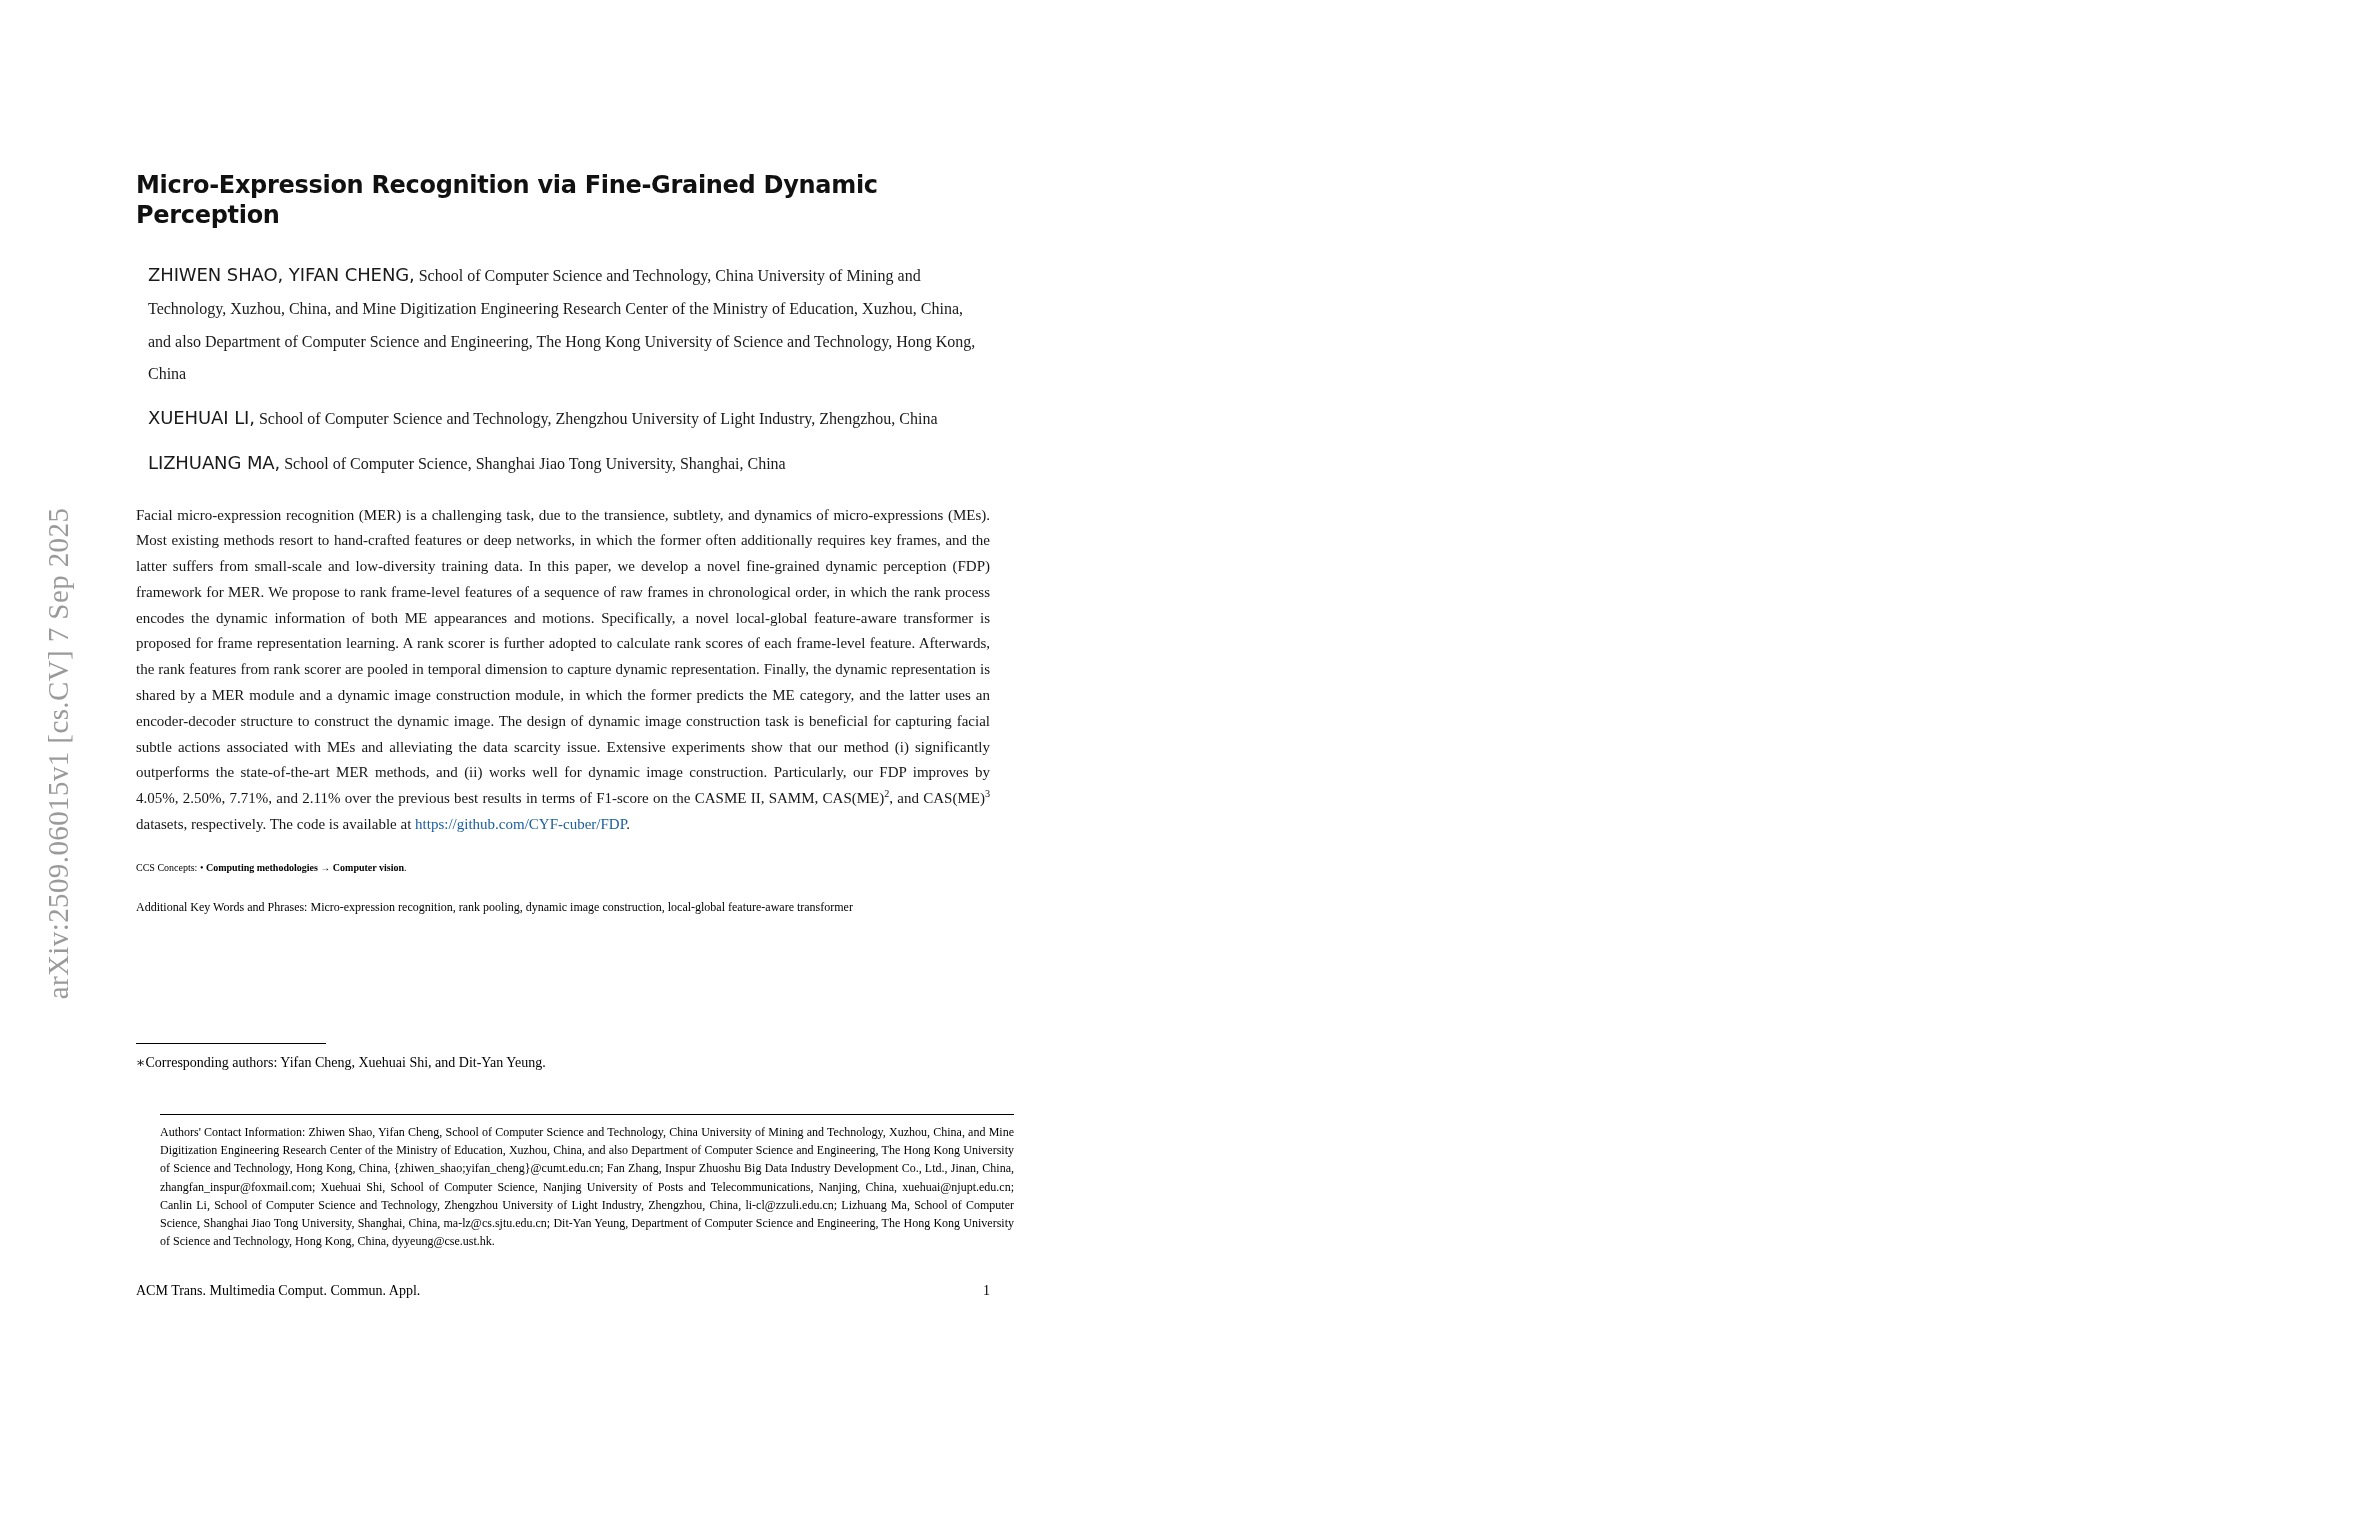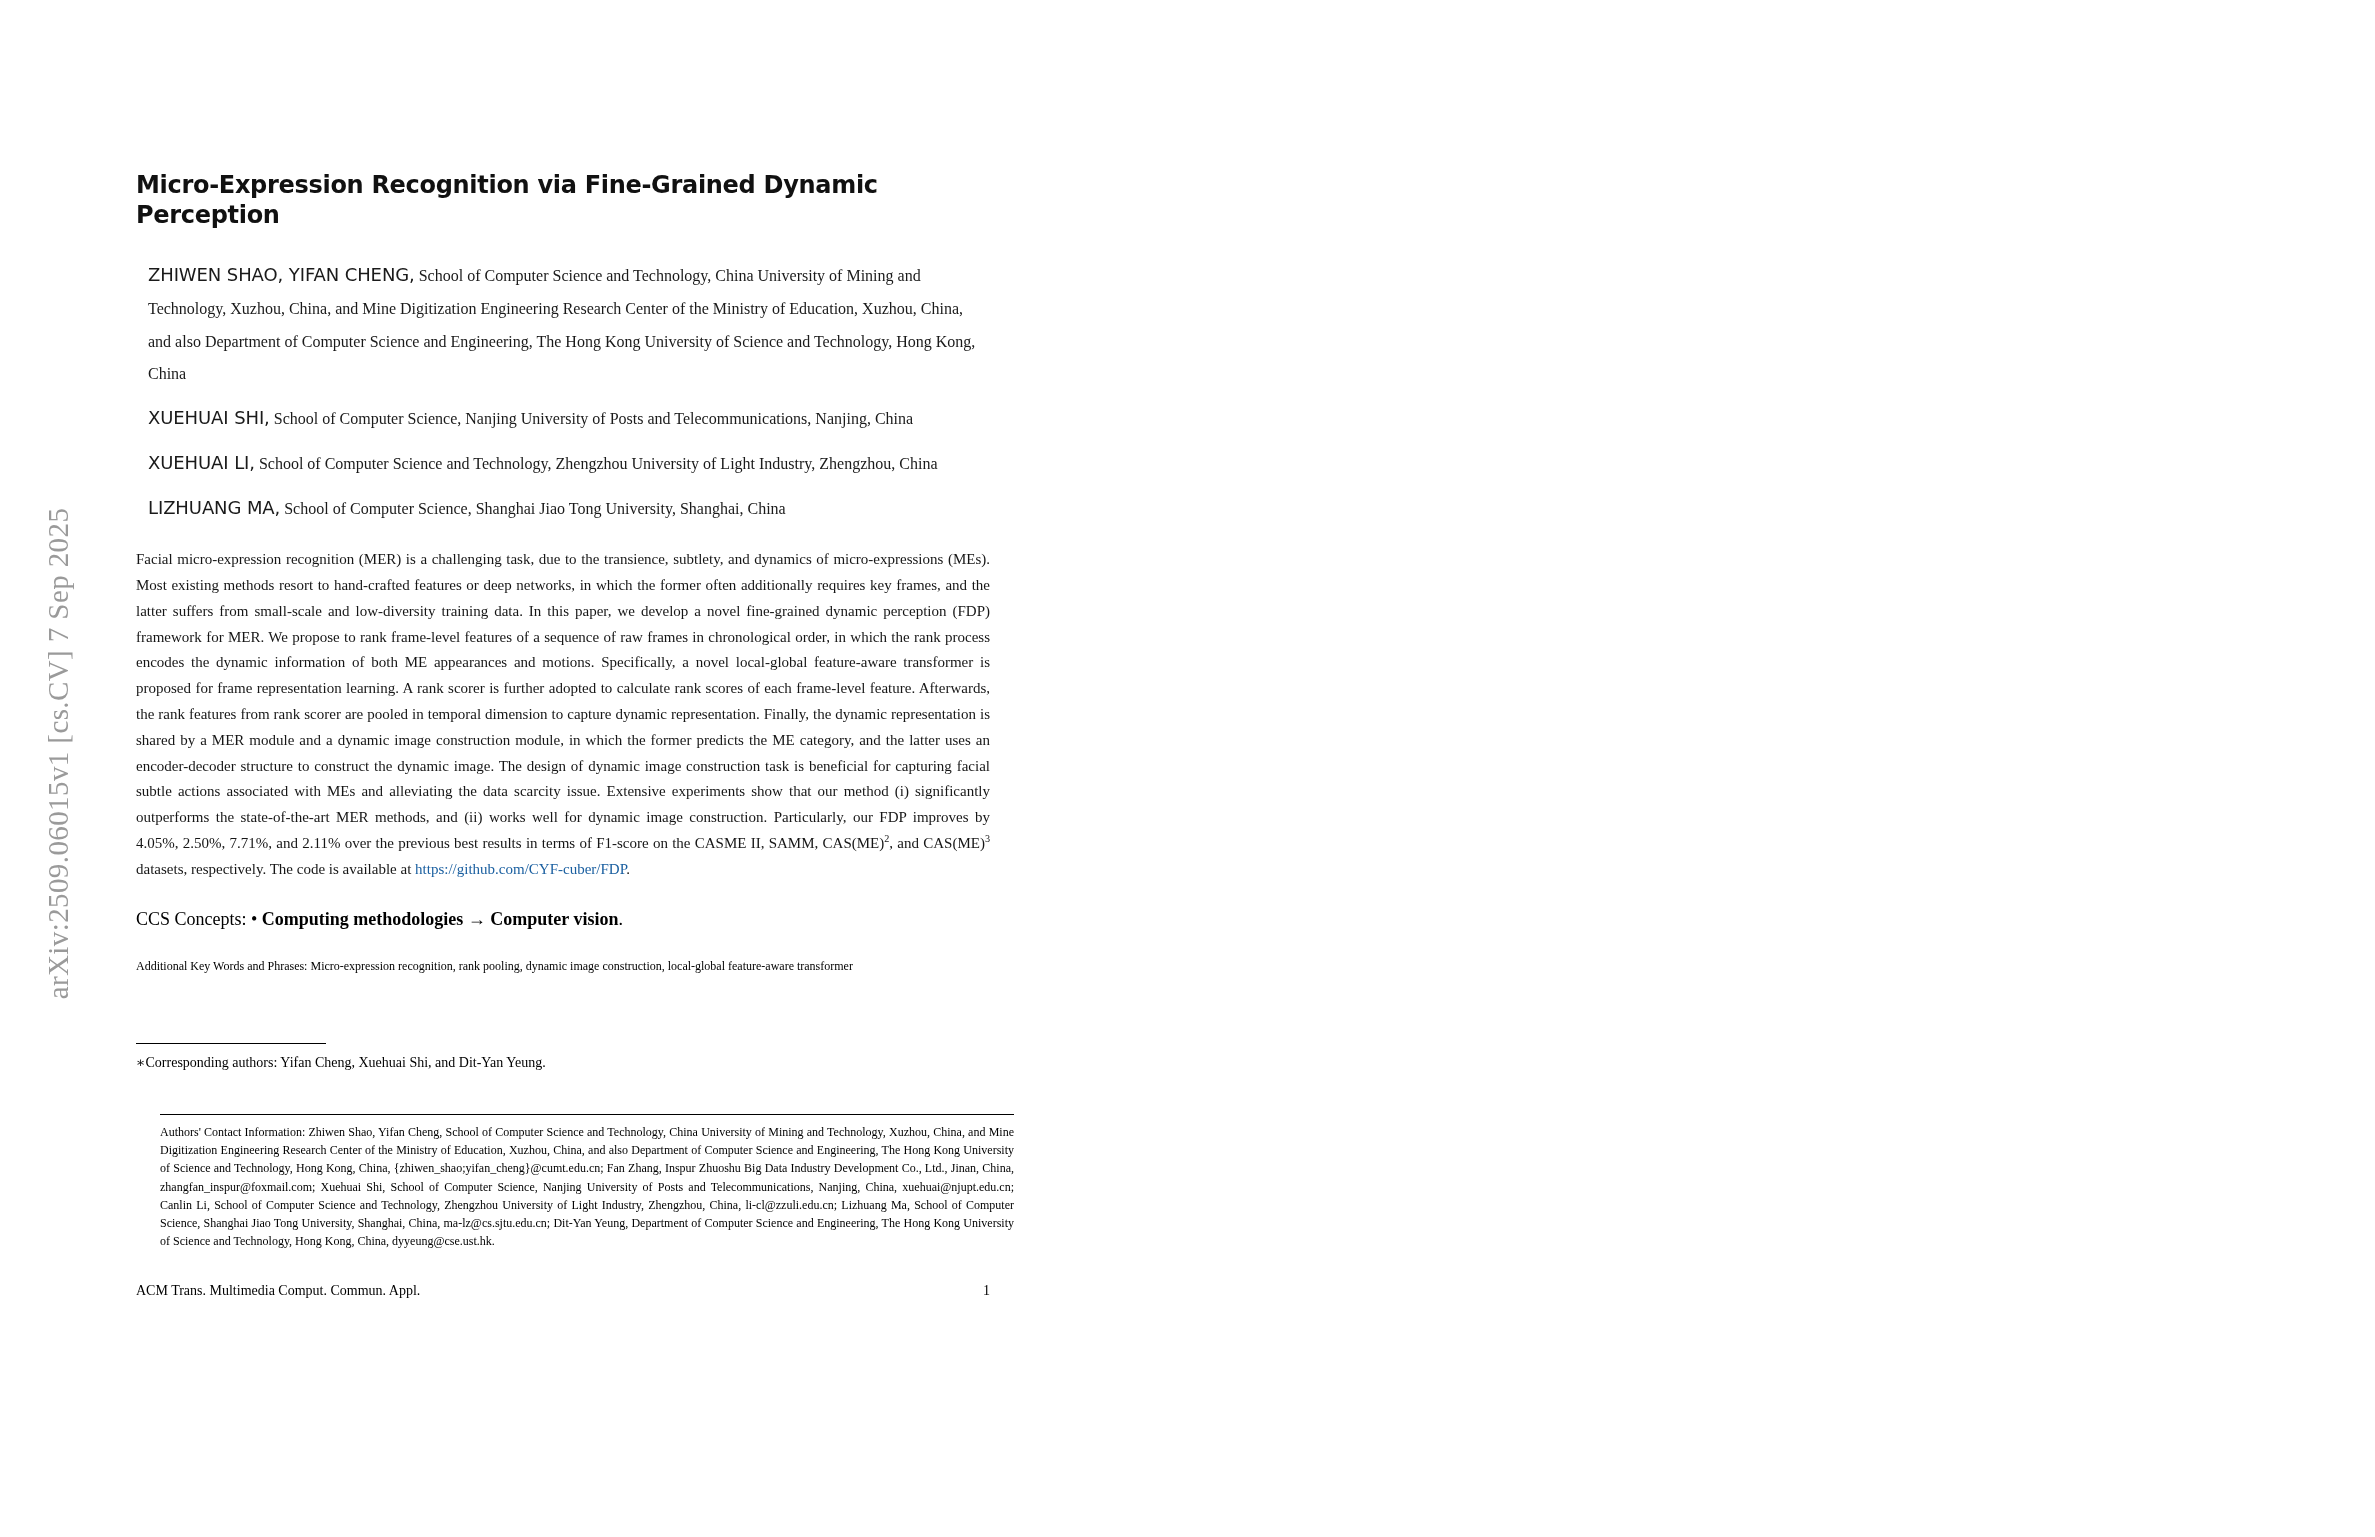--- a/index.html
+++ b/index.html
@@ -89,21 +89,21 @@
     hyphens: auto;
   }
   .abstract a, .link {
     color: #1a5fa0;
     text-decoration: none;
   }
   sup { font-size: 0.68em; vertical-align: super; line-height: 0; }
 
   .ccs {
     margin-top: 21.3px;
-    font-size: 18px;
+    font-size: 10px;
     line-height: 1.7;
     text-align: justify;
   }
   .ccs b { font-weight: bold; }
 
   .keywords {
     margin-top: 21.3px;
     font-size: 12px;
     line-height: 1.72;
     text-align: justify;
@@ -159,23 +159,20 @@
 
   <div class="page page-left">
 
     <div class="page-body-left">
 
       <h1 class="paper-title">Micro-Expression Recognition via Fine-Grained Dynamic Perception</h1>
 
       <div class="author-block">
         <p class="author-line">
           <span class="author-names">ZHIWEN SHAO, YIFAN CHENG,</span><span class="author-aff"> School of Computer Science and Technology, China University of Mining and Technology, Xuzhou, China, and Mine Digitization Engineering Research Center of the Ministry of Education, Xuzhou, China, and also Department of Computer Science and Engineering, The Hong Kong University of Science and Technology, Hong Kong, China</span>
-        </p>
-        <p class="author-line">
-          <span class="author-names">XUEHUAI SHI,</span><span class="author-aff"> School of Computer Science, Nanjing University of Posts and Telecommunications, Nanjing, China</span>
         </p>
         <p class="author-line">
           <span class="author-names">XUEHUAI LI,</span><span class="author-aff"> School of Computer Science and Technology, Zhengzhou University of Light Industry, Zhengzhou, China</span>
         </p>
         <p class="author-line">
           <span class="author-names">LIZHUANG MA,</span><span class="author-aff"> School of Computer Science, Shanghai Jiao Tong University, Shanghai, China</span>
         </p>
       </div>
 
       <div class="abstract">

